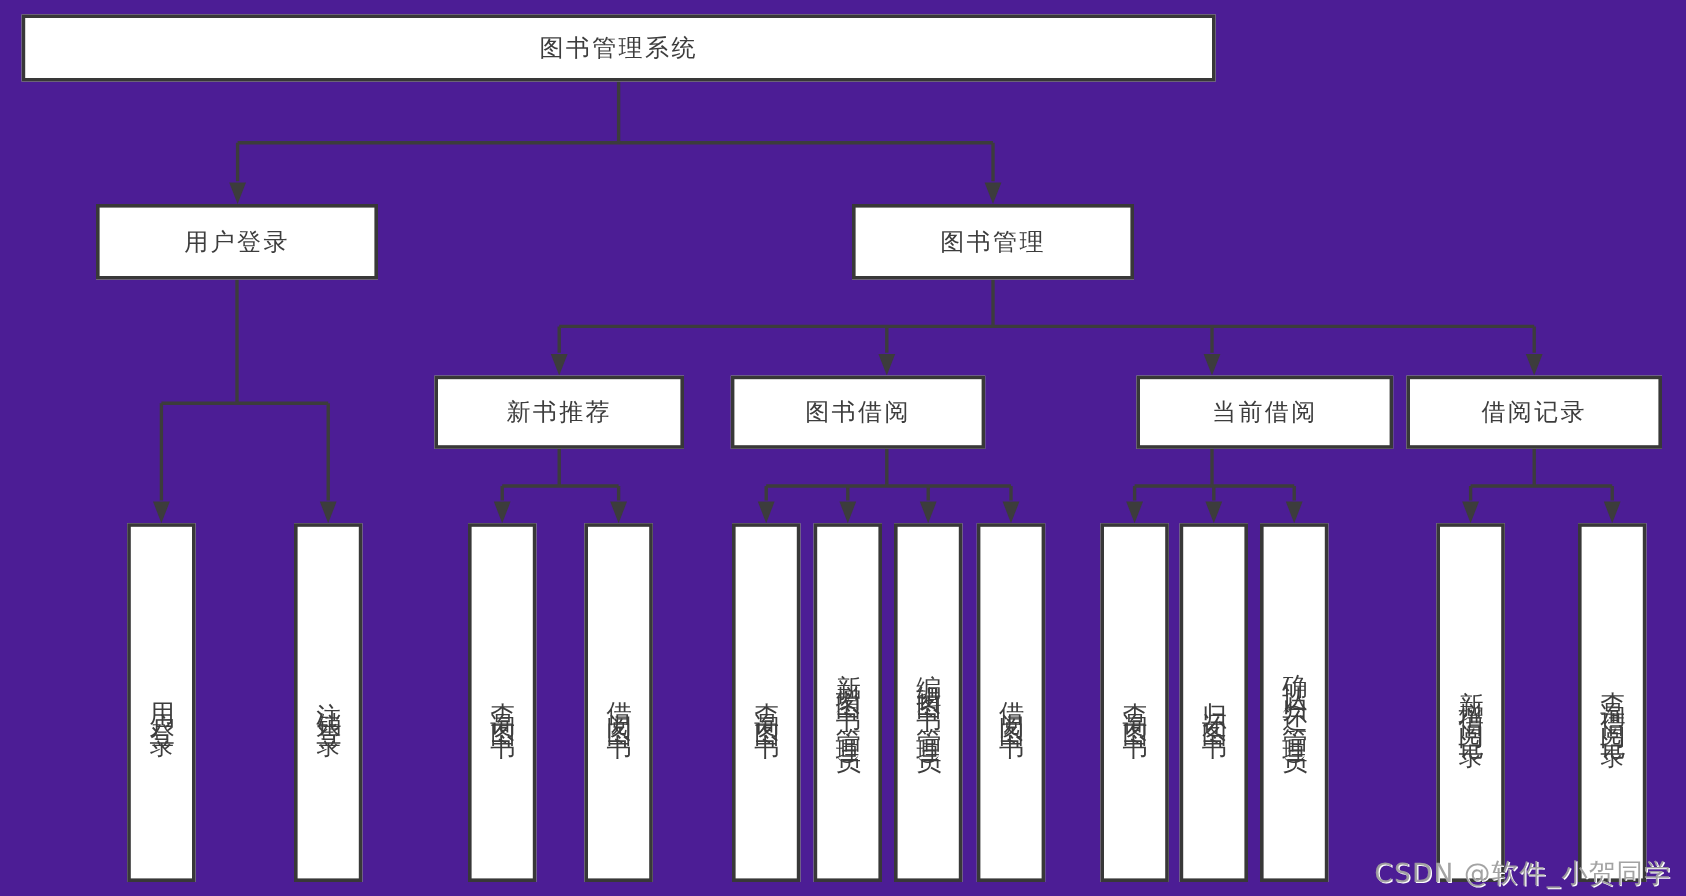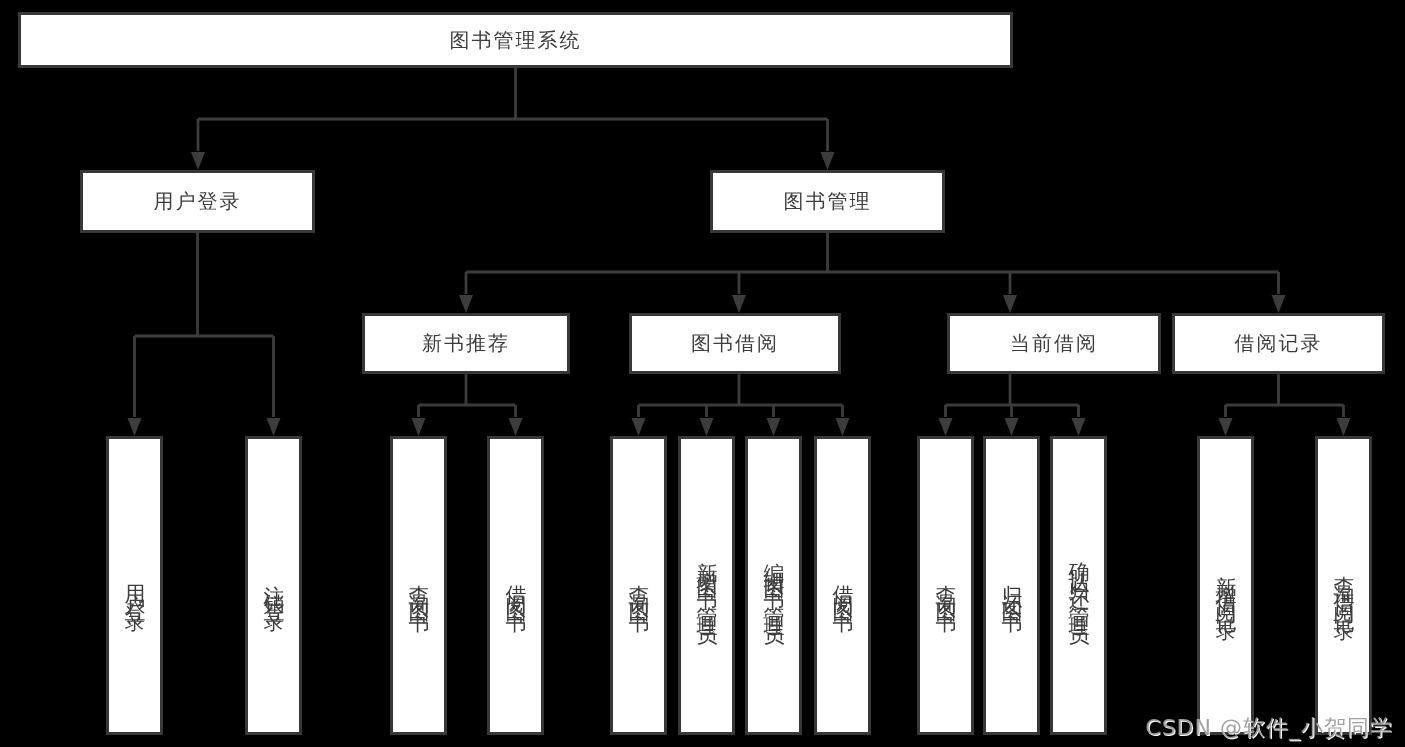--- a/index.html
+++ b/index.html
@@ -1,19 +1,19 @@
 <!DOCTYPE html>
 <html><head>
 <meta charset="utf-8">
 <style>
   html,body{margin:0;padding:0;background:#ffffff;}
   .canvas{
     position:relative;
     width:1405px;height:747px;
-    background:#000000;
+    background:#4c1d95;
     font-family:"DejaVu Sans",sans-serif;
     overflow:hidden;
   }
   .wires{position:absolute;left:0;top:0;z-index:1;}
   .node{
     position:absolute;
     background:#ffffff;
     border:3px solid #383838;
     color:#3d3d3d;
     box-sizing:border-box;
@@ -89,21 +89,21 @@
       <polygon points="1336.5,418 1350.5,418 1343.5,436"></polygon>
     </g>
   </svg>
 
   <div class="node h root" style="left:18px;top:12px;width:995px;height:56px">图书管理系统</div>
 
   <div class="node h" style="left:80px;top:170px;width:235px;height:63px">用户登录</div>
   <div class="node h" style="left:710px;top:170px;width:235px;height:63px">图书管理</div>
 
   <div class="node h" style="left:362px;top:313px;width:208px;height:61px">新书推荐</div>
-  <div class="node h" style="left:629px;top:313px;width:212px;height:61px">图书借阅</div>
+  <div class="node h" style="left:609px;top:313px;width:212px;height:61px">图书借阅</div>
   <div class="node h" style="left:947px;top:313px;width:214px;height:61px">当前借阅</div>
   <div class="node h" style="left:1172px;top:313px;width:213px;height:61px">借阅记录</div>
 
   <div class="node v" style="left:106px;top:436px;width:57px;height:299px">用户登录</div>
   <div class="node v" style="left:245px;top:436px;width:57px;height:299px">注销登录</div>
 
   <div class="node v" style="left:390px;top:436px;width:57px;height:299px">查询图书</div>
   <div class="node v" style="left:487px;top:436px;width:57px;height:299px">借阅图书</div>
 
   <div class="node v" style="left:610px;top:436px;width:57px;height:299px">查询图书</div>

